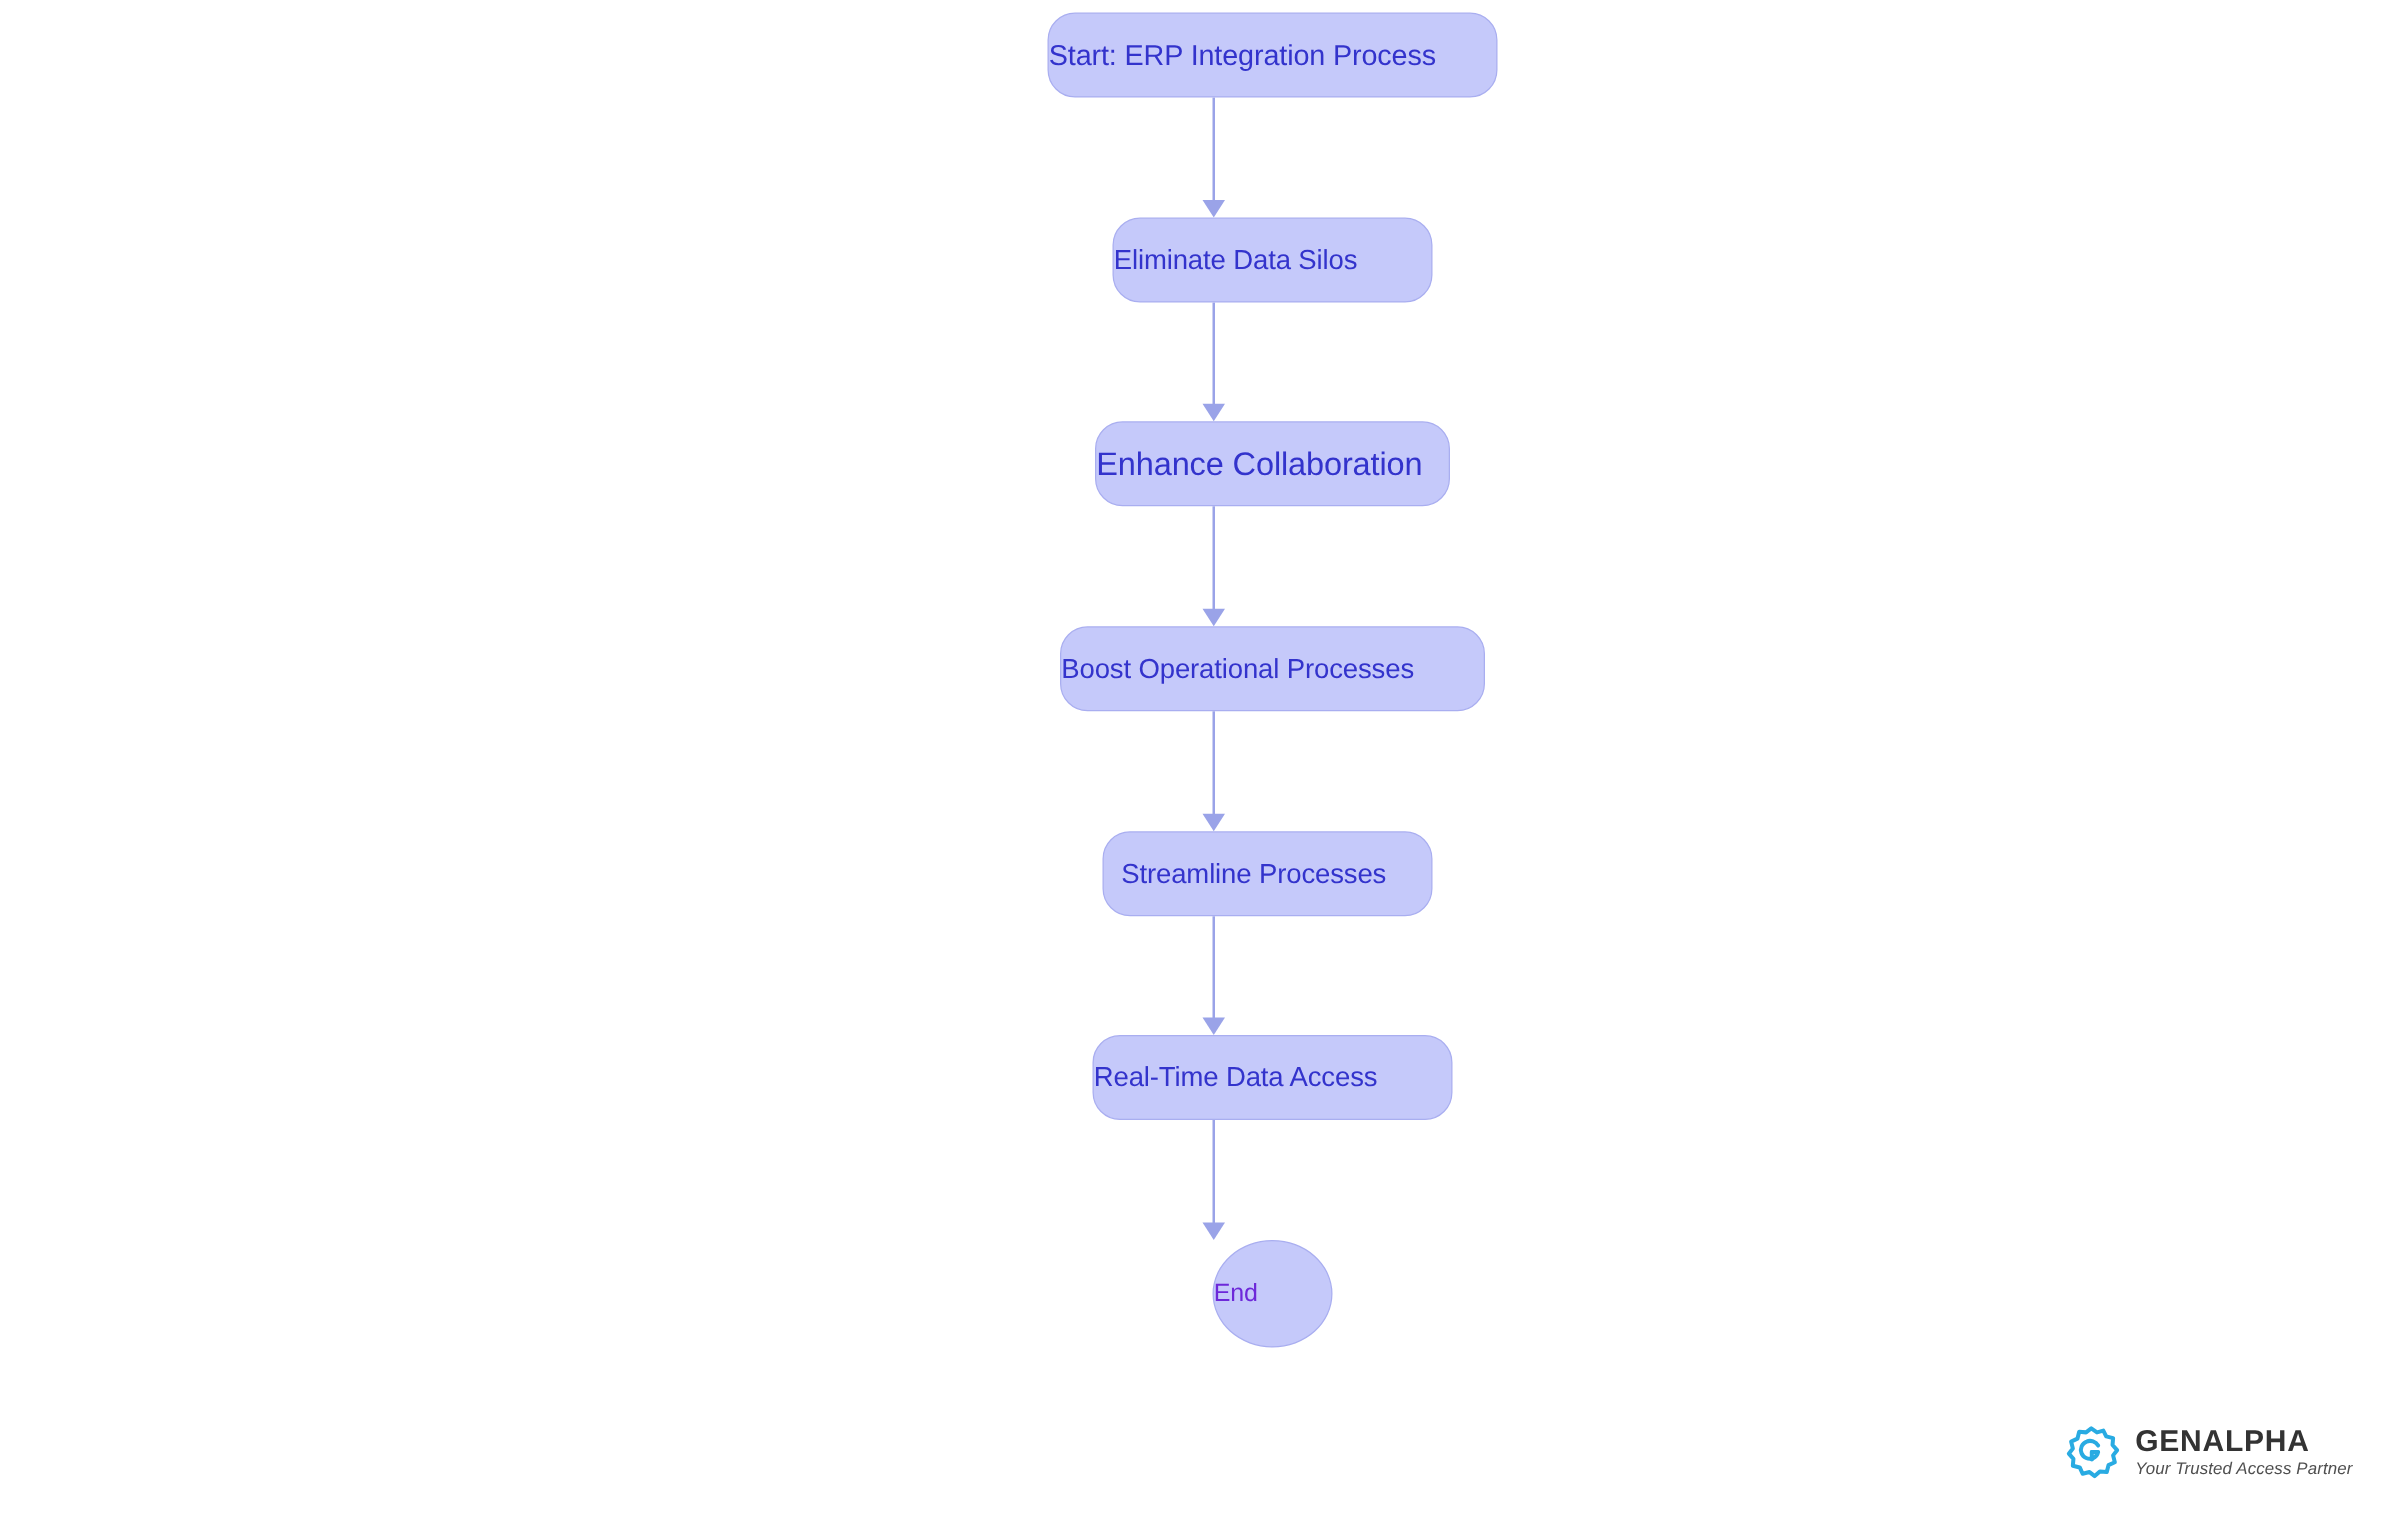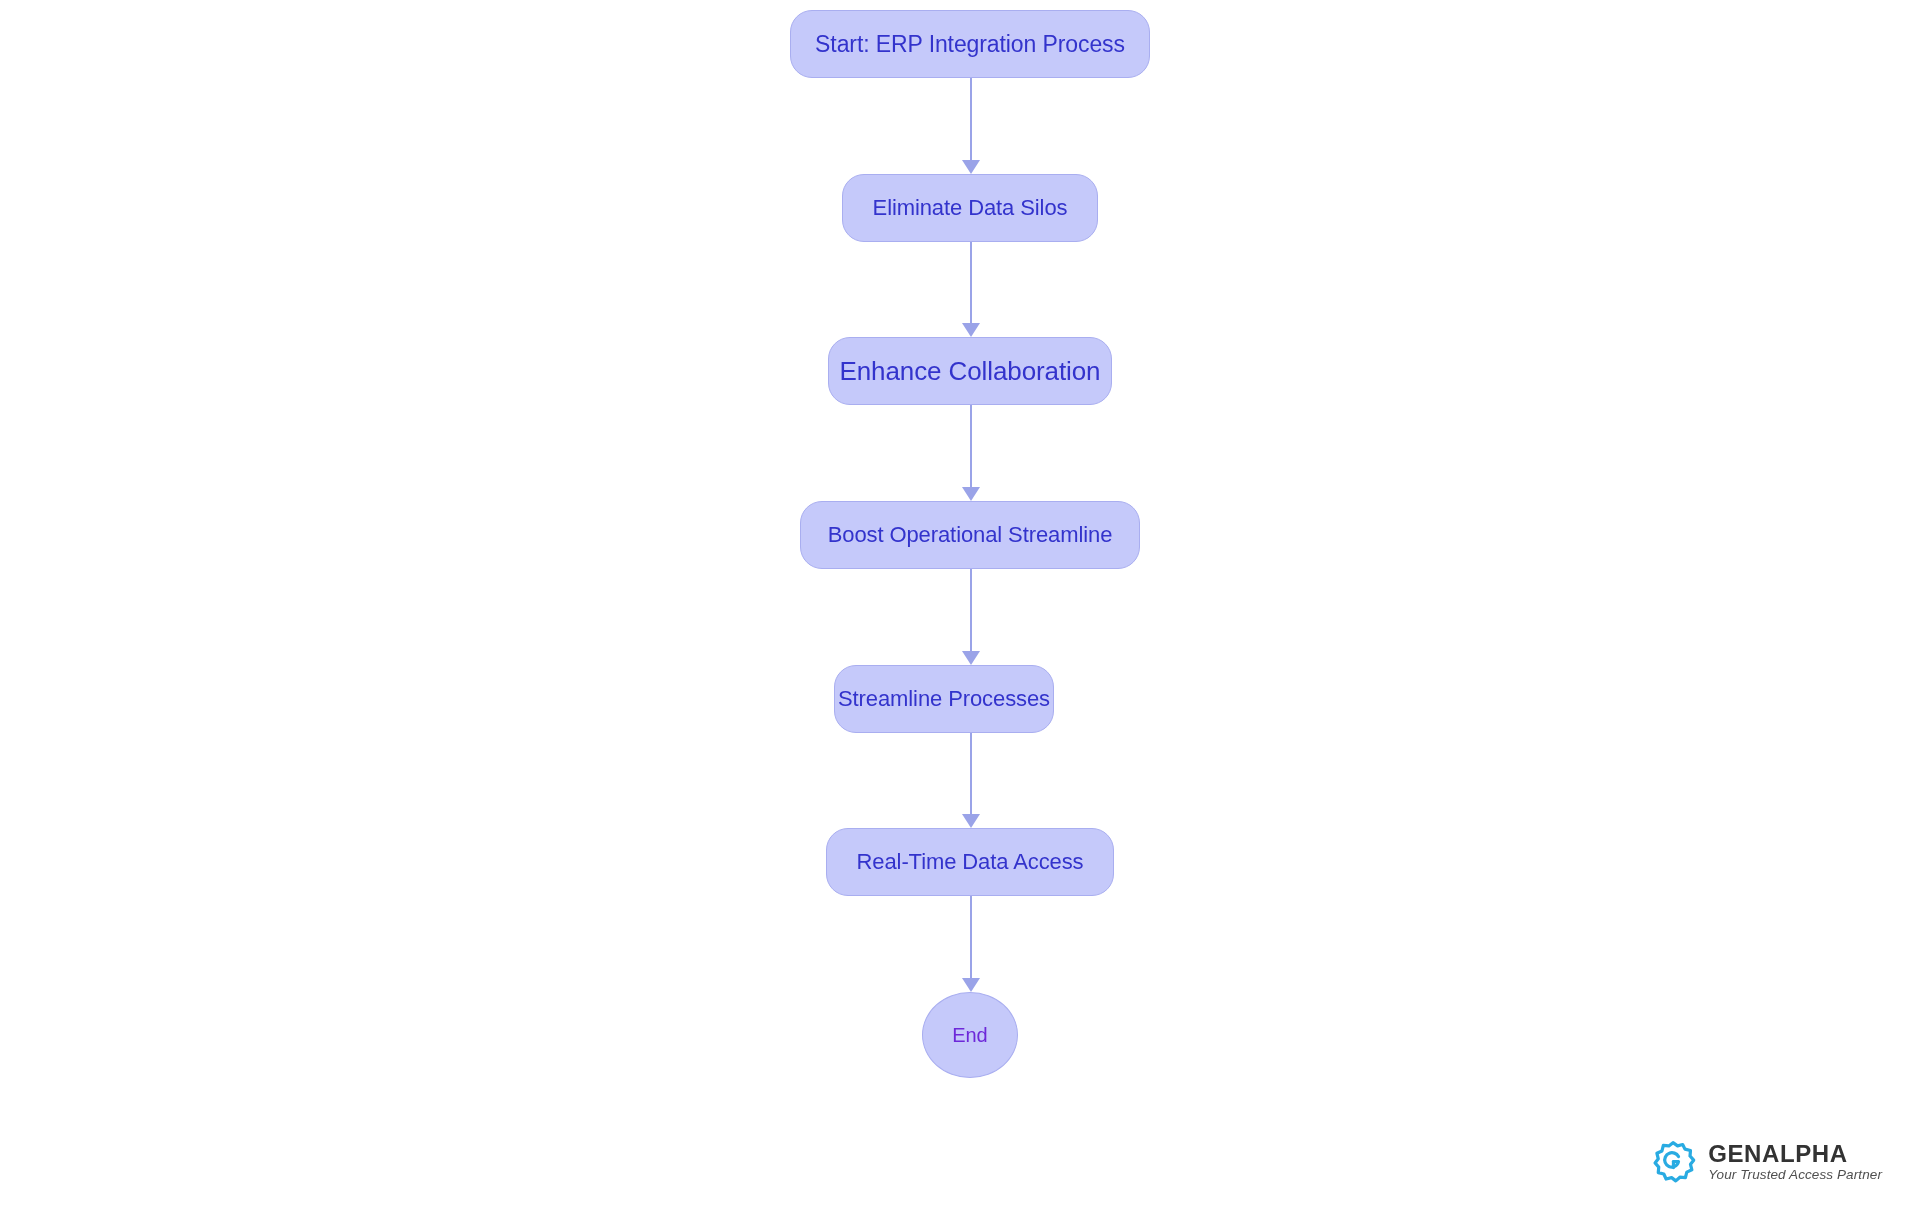--- a/index.html
+++ b/index.html
@@ -23,26 +23,27 @@
     width: 1920px;
     height: 1215px;
   }
 
   
   .node {
     position: absolute;
     box-sizing: border-box;
     display: flex;
     align-items: center;
-    justify-content: center;
+    justify-content: flex-start;
     background: #c5c9fa;
     border: 1.5px solid #a9aef0;
     color: #3333cc;
     white-space: nowrap;
     letter-spacing: -0.1px;
+    margin-left: 48px;
   }
   .node.pill {
     border-radius: 22px;
   }
   .node.terminal-ellipse {
     border-radius: 50%;
   }
   .node-label {
     display: block;
     line-height: 1;
@@ -135,23 +136,23 @@
     <div class="node pill" style="left: 790px; top: 10px; width: 360px; height: 68px; background: rgb(197, 201, 250); border-color: rgb(169, 174, 240); color: rgb(51, 51, 204); font-size: 23px;">
       <span class="node-label">Start: ERP Integration Process</span>
     </div>
     <div class="node pill" style="left: 842px; top: 174px; width: 256px; height: 68px; background: rgb(197, 201, 250); border-color: rgb(169, 174, 240); color: rgb(51, 51, 204); font-size: 22px;">
       <span class="node-label">Eliminate Data Silos</span>
     </div>
     <div class="node pill" style="left: 828px; top: 337px; width: 284px; height: 68px; background: rgb(197, 201, 250); border-color: rgb(169, 174, 240); color: rgb(51, 51, 204); font-size: 26px;">
       <span class="node-label">Enhance Collaboration</span>
     </div>
     <div class="node pill" style="left: 800px; top: 501px; width: 340px; height: 68px; background: rgb(197, 201, 250); border-color: rgb(169, 174, 240); color: rgb(51, 51, 204); font-size: 22px;">
-      <span class="node-label">Boost Operational Streamline</span>
+      <span class="node-label">Boost Operational Processes</span>
     </div>
-    <div class="node pill" style="left: 834px; top: 665px; width: 220px; height: 68px; background: rgb(197, 201, 250); border-color: rgb(169, 174, 240); color: rgb(51, 51, 204); font-size: 22px;">
+    <div class="node pill" style="left: 834px; top: 665px; width: 264px; height: 68px; background: rgb(197, 201, 250); border-color: rgb(169, 174, 240); color: rgb(51, 51, 204); font-size: 22px; padding-left: 14px;">
       <span class="node-label">Streamline Processes</span>
     </div>
     <div class="node pill" style="left: 826px; top: 828px; width: 288px; height: 68px; background: rgb(197, 201, 250); border-color: rgb(169, 174, 240); color: rgb(51, 51, 204); font-size: 22px;">
       <span class="node-label">Real-Time Data Access</span>
     </div>
     <div class="node terminal-ellipse" style="left: 922px; top: 992px; width: 96px; height: 86px; background: rgb(197, 201, 250); border-color: rgb(169, 174, 240); color: #6d28d9; font-size: 20px;">
       <span class="node-label">End</span>
     </div>
   </div>
 

